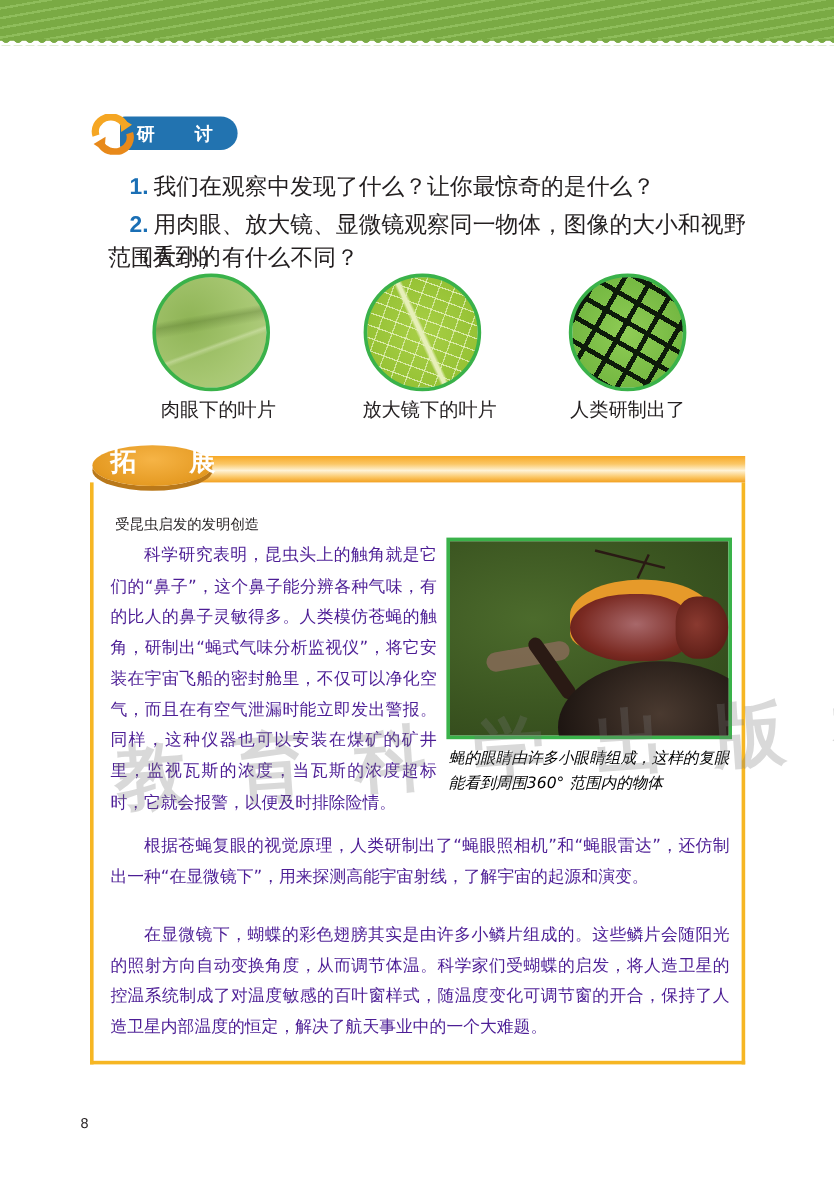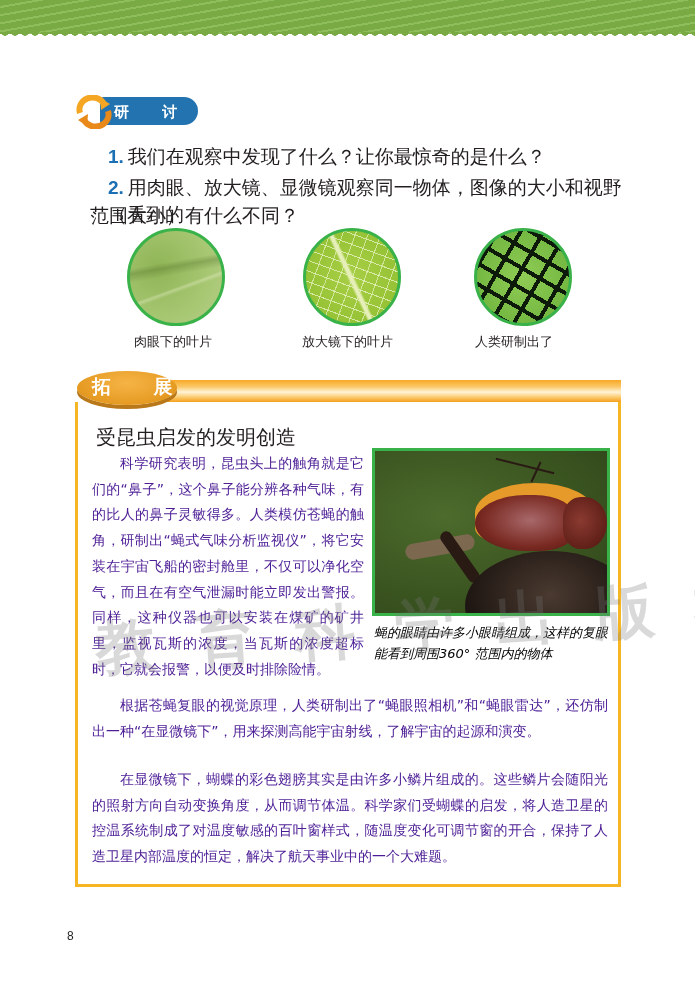--- a/index.html
+++ b/index.html
@@ -52,45 +52,45 @@
       repeating-linear-gradient(20deg, rgba(0,0,0,0) 0 9px, rgba(235,245,200,0.75) 9px 10px),
       repeating-linear-gradient(110deg, rgba(0,0,0,0) 0 11px, rgba(235,245,200,0.65) 11px 12px),
       radial-gradient(circle at 50% 50%, #a8cf46, #8fbd2e);
   }
   .leaf3 { left: 474px;
     background:
       repeating-linear-gradient(30deg, rgba(0,0,0,0) 0 14px, #0d1a0a 14px 18px),
       repeating-linear-gradient(120deg, rgba(0,0,0,0) 0 16px, #0d1a0a 16px 20px),
       radial-gradient(circle at 50% 50%, #8fcc55, #6ab03a);
   }
-  .leaf-cap { position: absolute; top: 333px; font-size: 13px; line-height: 18px; color: #231f20; }
+  .leaf-cap { position: absolute; top: 333px; font-size: 16px; line-height: 18px; color: #231f20; }
   .cap1 { left: 134px; }
   .cap2 { left: 302px; text-align: right; }
   .cap3 { left: 475px; }
 
   
   .ext-bar {
     position: absolute; left: 160px; top: 380px; width: 461px; height: 22px;
     background: linear-gradient(to bottom, #f7a825 0%, #fbc766 30%, #fff3d6 55%, #fbc766 80%, #f3a01f 100%);
   }
   .ext-badge {
     position: absolute; left: 77px; top: 371px; width: 100px; height: 34px;
     border-radius: 50%;
     background: radial-gradient(ellipse at 50% 35%, #f6b446, #e59a22 70%, #c97f14);
     box-shadow: 0 4px 0 #b9781a;
   }
   .ext-title {
     position: absolute; left: 92px; top: 374px; height: 24px; line-height: 24px;
-    color: #ffffff; font-weight: bold; font-size: 19px; letter-spacing: 18px;
+    color: #ffffff; font-weight: bold; font-size: 22px; letter-spacing: 18px;
   }
   .ext-box {
     position: absolute; left: 75px; top: 402px; width: 546px; height: 485px;
     border-left: 3px solid #f6b623; border-right: 3px solid #f6b623; border-bottom: 3px solid #f6b623;
   }
-  .ext-heading { position: absolute; left: 96px; top: 426px; font-size: 20px; line-height: 22px; color: #231f20; }
+  .ext-heading { position: absolute; left: 96px; top: 426px; font-size: 12px; line-height: 22px; color: #231f20; }
 
   .para { position: absolute; font-size: 14px; line-height: 25.7px; color: #4c1d95; text-align: justify; }
   .p1 { left: 92px; top: 451px; width: 272px; }
   .p2 { left: 92px; top: 693px; width: 516px; }
   .p3 { left: 92px; top: 767px; width: 516px; }
   .indent { text-indent: 28px; }
 
   
   .fly-photo {
     position: absolute; left: 372px; top: 448px; width: 238px; height: 168px;

